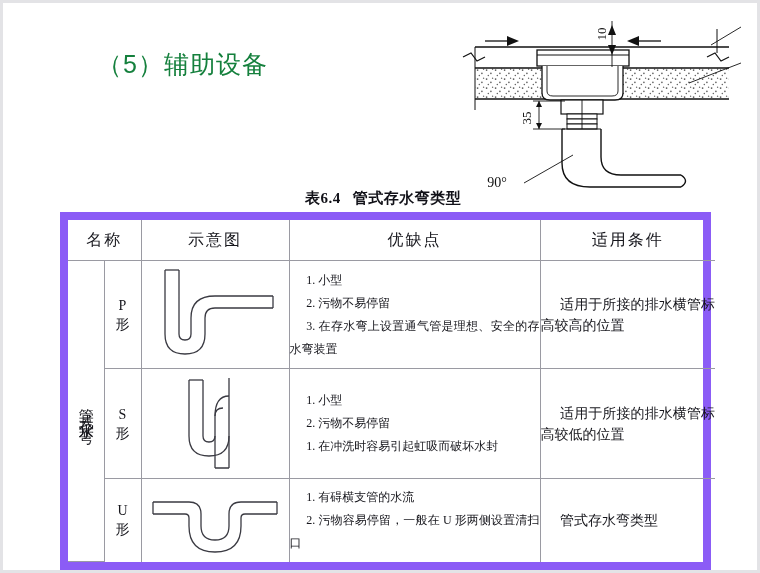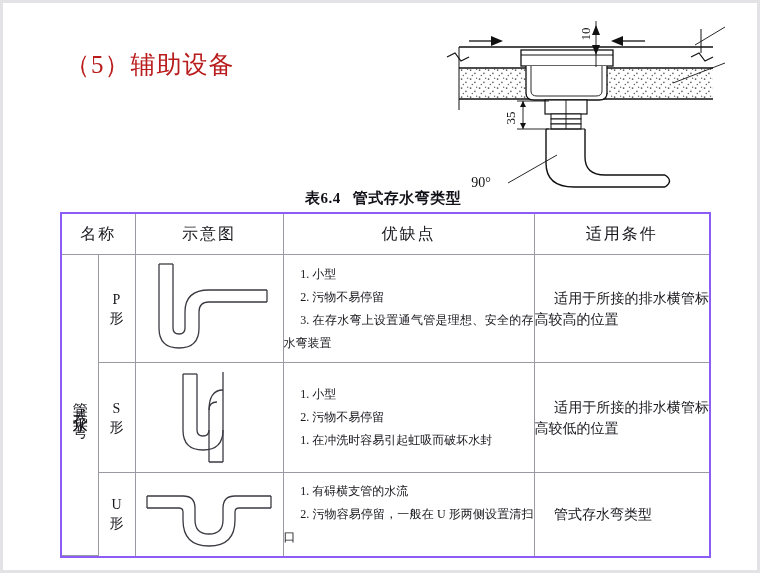--- a/index.html
+++ b/index.html
@@ -24,32 +24,33 @@
   }
 
   
   .headings {
     position: absolute;
     left: 62px;
     top: 42px;
     width: 380px;
   }
   .heading-line {
-    font-family: Liberation Serif, serif;
+    font-family: Liberation Sans, sans-serif;
     font-size: 25px;
     line-height: 39px;
-    color: #b91c1c;
+    color: #15803d;
     letter-spacing: 1px;
     white-space: nowrap;
+    margin-left: 32px;
   }
 
   
   .drawing {
     position: absolute;
-    left: 430px;
+    left: 446px;
     top: 2px;
     width: 312px;
     height: 190px;
   }
   .drawing svg { display: block; }
 
   
   .table-caption {
     position: absolute;
     left: 0;
@@ -64,21 +65,21 @@
   }
   .table-caption .cap-num { font-weight: bold; margin-top: 24px; }
   .table-caption .cap-gap { display: inline-block; width: 12px; }
 
   
   .tbl-wrap {
     position: absolute;
     left: 57px;
     top: 209px;
     width: 651px;
-    border: 2px solid #8b5cf6;
+    border: 8px solid #8b5cf6;
     box-sizing: border-box;
     background: #fff;
   }
   table.trap {
     width: 100%;
     border-collapse: collapse;
     table-layout: fixed;
     font-family: "Liberation Serif", "DejaVu Serif", serif;
     color: #16161c;
   }

